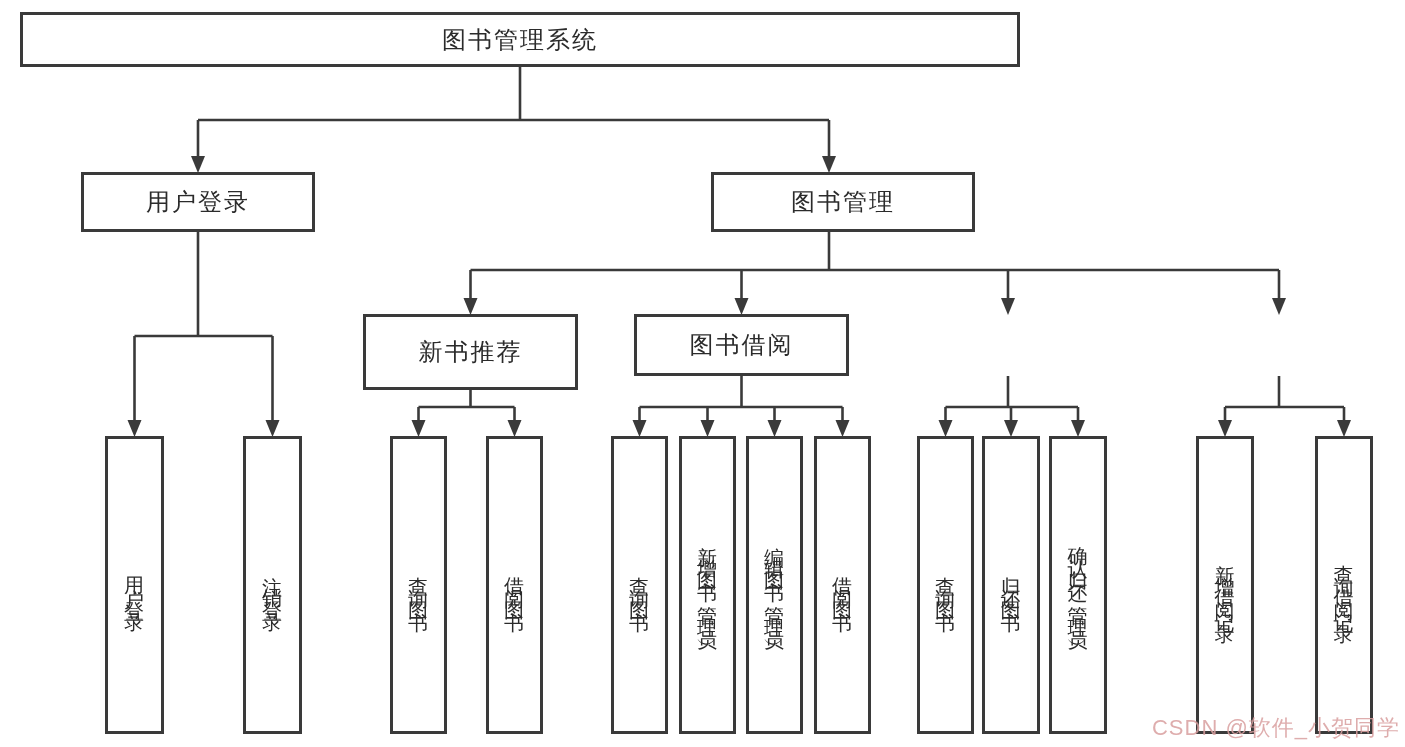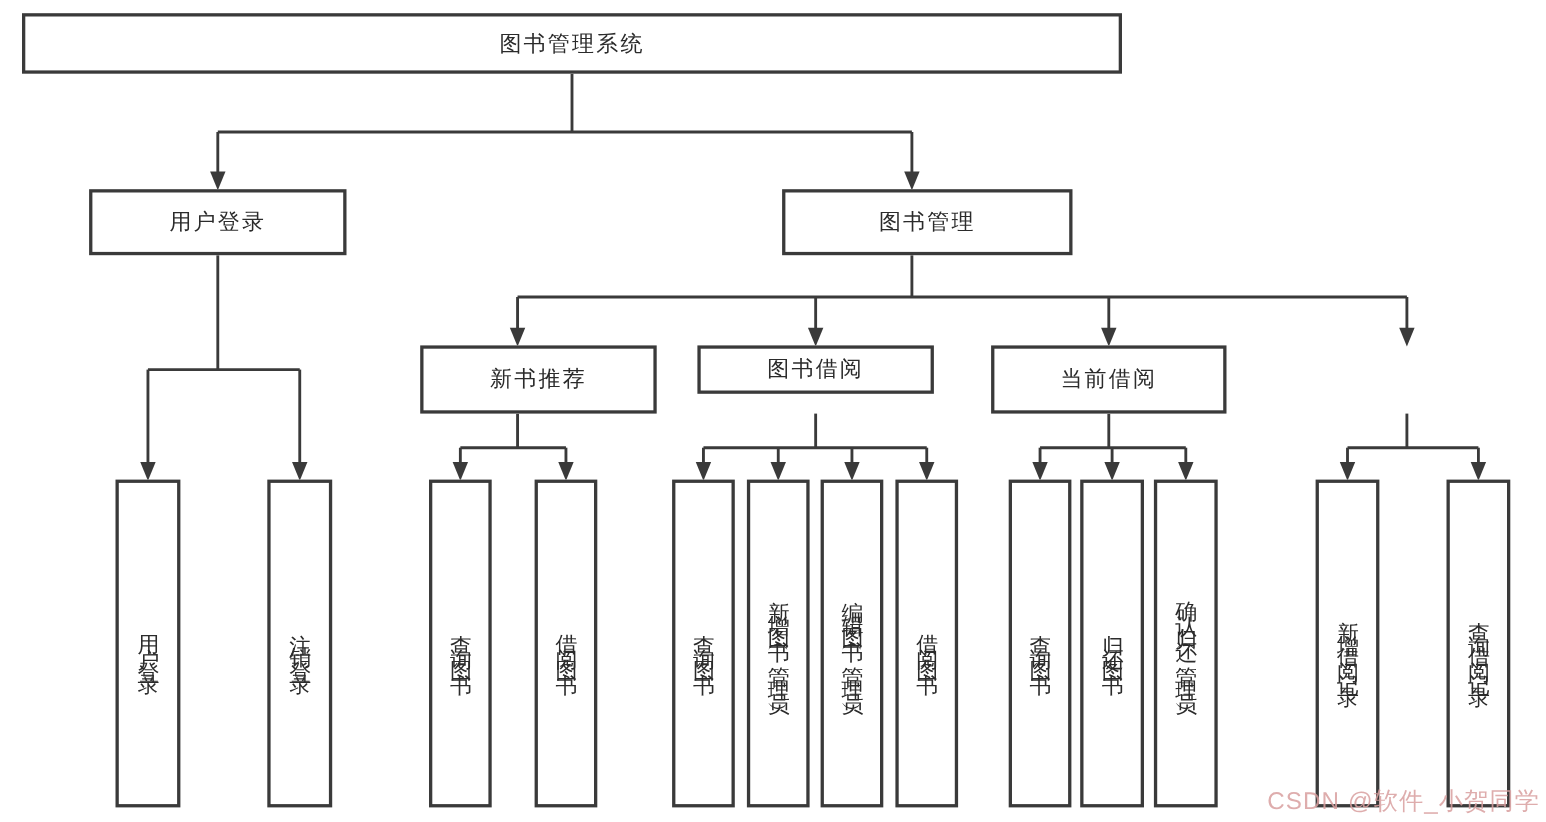--- a/index.html
+++ b/index.html
@@ -26,21 +26,21 @@
     box-sizing: border-box;
     border: 3px solid var(--line, #3a3a3a);
     background: #ffffff;
     color: var(--text, #2b2b2b);
     display: flex;
     align-items: center;
     justify-content: center;
     text-align: center;
   }
   .node.h {
-    font-size: 20px;
+    font-size: 24px;
     letter-spacing: 2px;
     line-height: 1;
   }
   .node.v {
     writing-mode: vertical-rl;
     font-size: 20px;
     letter-spacing: 12px;
     line-height: 1;
   }
   .watermark {
@@ -111,23 +111,22 @@
       <line x1="1225" y1="407" x2="1225" y2="422" stroke="#3a3a3a" stroke-width="2.6"></line>
       <polygon points="1225,437 1218,420 1232,420" fill="#3a3a3a"></polygon>
       <line x1="1344" y1="407" x2="1344" y2="422" stroke="#3a3a3a" stroke-width="2.6"></line>
       <polygon points="1344,437 1337,420 1351,420" fill="#3a3a3a"></polygon>
     </svg>
 
   <div class="watermark">CSDN @软件_小贺同学</div>
 <div class="node h" style="left: 20px; top: 12px; width: 1000px; height: 55px;">图书管理系统</div>
     <div class="node h" style="left: 81px; top: 172px; width: 234px; height: 60px;">用户登录</div>
     <div class="node h" style="left: 711px; top: 172px; width: 264px; height: 60px;">图书管理</div>
-    <div class="node h" style="left: 382px; top: 314px; width: 215px; height: 62px;">新书推荐</div>
-    <div class="node h" style="left: 634px; top: 314px; width: 215px; height: 44px;">图书借阅</div>
-    <div class="node h" style="left: 901px; top: 314px; width: 214px; height: 62px;">当前借阅</div>
+    <div class="node h" style="left: 363px; top: 314px; width: 215px; height: 76px;">新书推荐</div>
+    <div class="node h" style="left: 634px; top: 314px; width: 215px; height: 62px;">图书借阅</div>
     <div class="node v" style="left: 105px; top: 436px; width: 59px; height: 298px;">用户登录</div>
     <div class="node v" style="left: 243px; top: 436px; width: 59px; height: 298px;">注销登录</div>
     <div class="node v" style="left: 390px; top: 436px; width: 57px; height: 298px;">查询图书</div>
     <div class="node v" style="left: 486px; top: 436px; width: 57px; height: 298px;">借阅图书</div>
     <div class="node v" style="left: 611px; top: 436px; width: 57px; height: 298px;">查询图书</div>
     <div class="node v" style="left: 679px; top: 436px; width: 57px; height: 298px;">新增图书（管理员）</div>
     <div class="node v" style="left: 746px; top: 436px; width: 57px; height: 298px;">编辑图书（管理员）</div>
     <div class="node v" style="left: 814px; top: 436px; width: 57px; height: 298px;">借阅图书</div>
     <div class="node v" style="left: 917px; top: 436px; width: 57px; height: 298px;">查询图书</div>
     <div class="node v" style="left: 982px; top: 436px; width: 58px; height: 298px;">归还图书</div>

